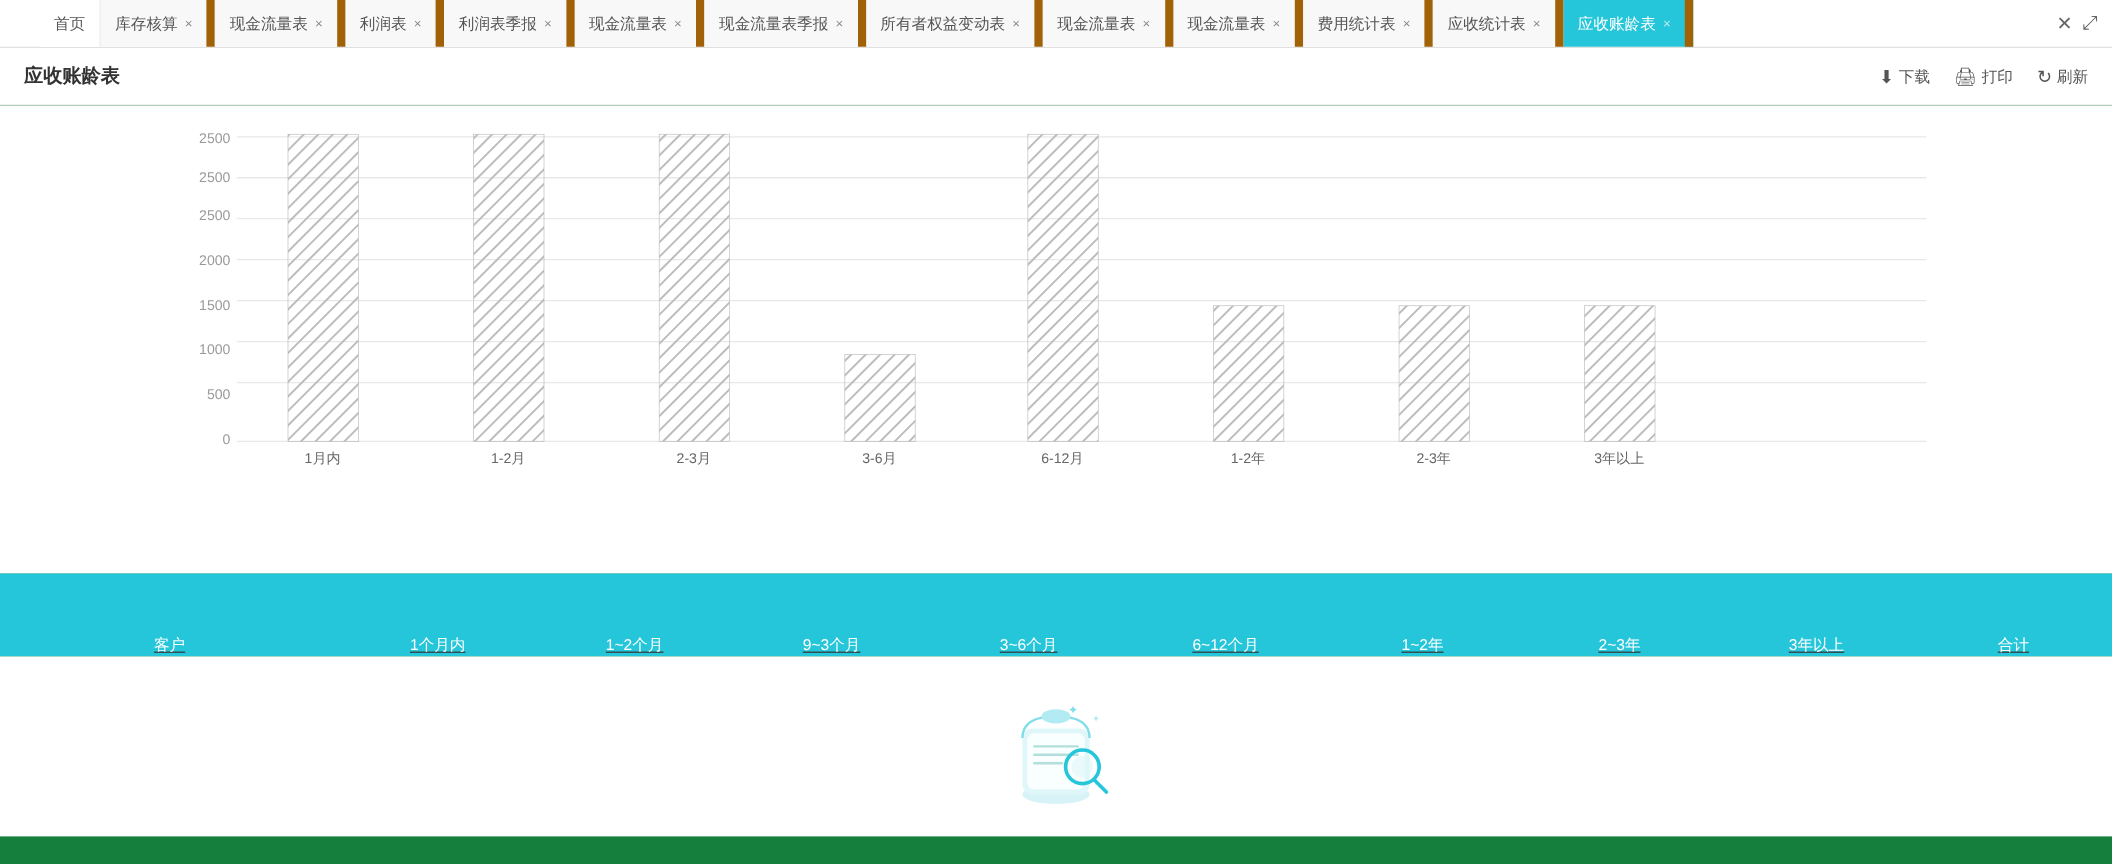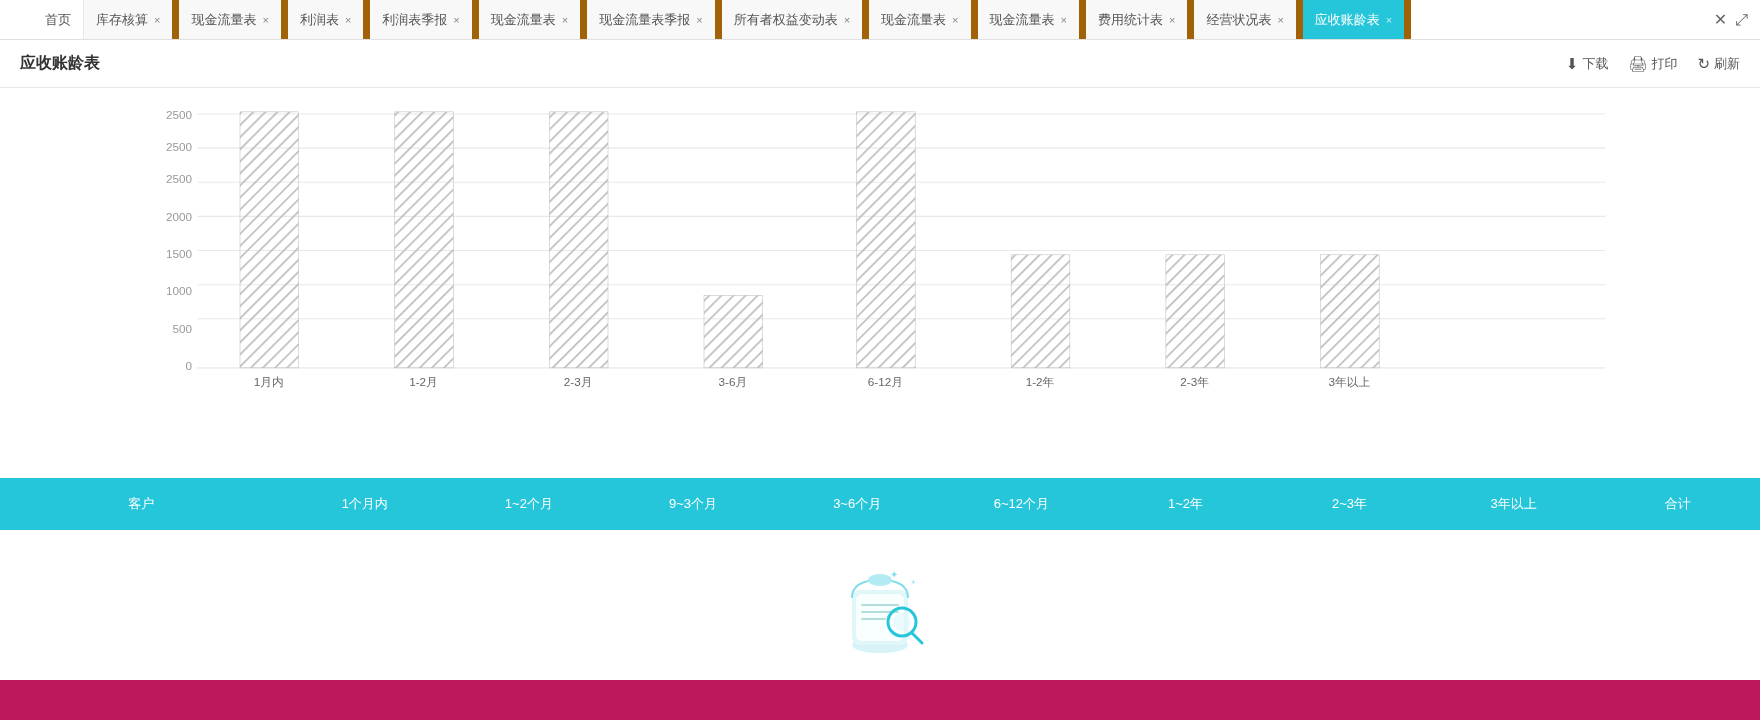--- a/index.html
+++ b/index.html
@@ -88,40 +88,41 @@
       color: #555;
       cursor: pointer;
       font-size: 13px;
     }
     .header-action-btn .icon {
       font-size: 15px;
     }
 
     
     .main-content {
-      background: #be185d;
+      background: #15803d;
       margin: 0;
       height: calc(720px - 40px - 48px);
       overflow: hidden;
+      text-decoration: underline;
     }
 
     
     .chart-area {
       padding: 10px 20px 0 20px;
       height: 390px;
       background: #fff;
     }
 
     
     .table-header {
       display: flex;
       background: #26c6da;
       color: #fff;
-      height: 52px;
-      align-items: center;
+      height: 69px;
+      align-items: flex-end;
     }
     .table-header-cell {
       flex: 1;
       text-align: center;
       font-size: 13px;
       font-weight: 500;
       padding: 0 8px;
     }
     .table-header-cell:first-child {
       flex: 1.8;
@@ -196,21 +197,21 @@
   </div>
   <div class="tab-item">
     <span>现金流量表</span>
     <span class="close-btn">×</span>
   </div>
   <div class="tab-item">
     <span>费用统计表</span>
     <span class="close-btn">×</span>
   </div>
   <div class="tab-item">
-    <span>经营状况表</span>
+    <span>应收统计表</span>
     <span class="close-btn">×</span>
   </div>
   <div class="tab-item active">
     <span>应收账龄表</span>
     <span class="close-btn">×</span>
   </div>
 
   <div class="tab-bar-actions">
     <span>✕</span>
     <span>⤢</span>

